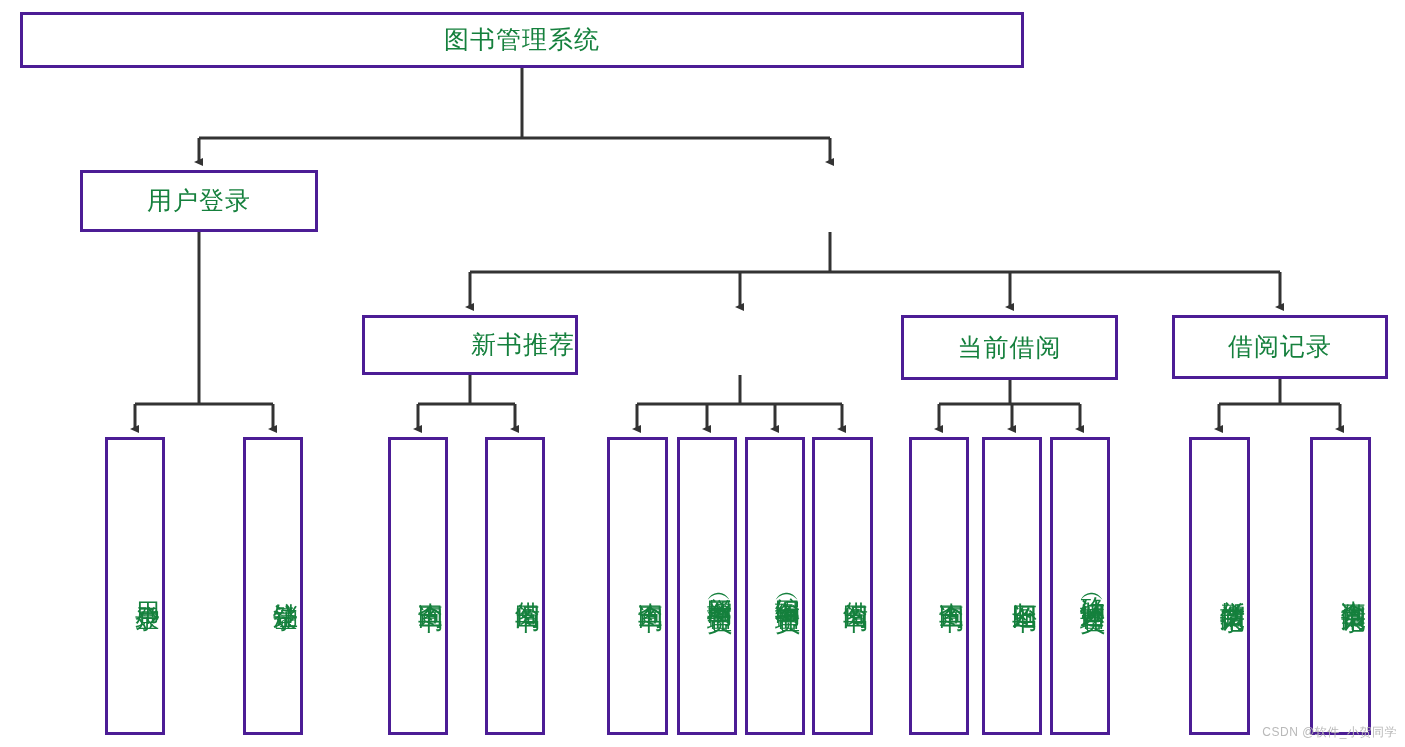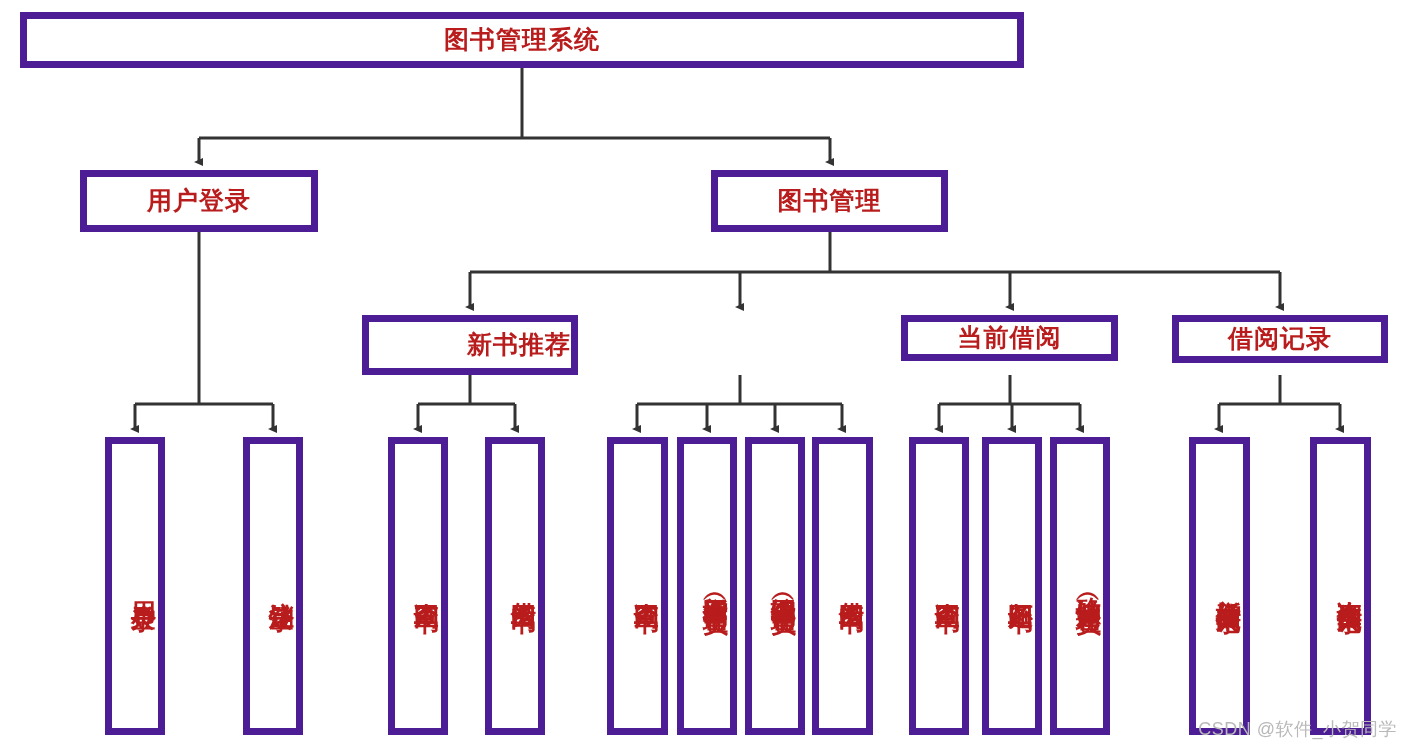--- a/index.html
+++ b/index.html
@@ -4,27 +4,26 @@
 <style>
   html,body{margin:0;padding:0;background:#ffffff;}
   body{width:1405px;height:747px;overflow:hidden;font-family:"Liberation Sans","DejaVu Sans",sans-serif;}
   #canvas{position:relative;width:1405px;height:747px;background:#ffffff;}
   svg.edges{position:absolute;left:0;top:0;width:1405px;height:747px;pointer-events:none;}
 
   .node{
     position:absolute;
     box-sizing:border-box;
     background:#ffffff;
-    border:7px solid #4c1d95;
+    border:3px solid #4c1d95;
     display:flex;
     align-items:center;
     justify-content:center;
-    color:#b91c1c;
+    color:#15803d;
     z-index:2;
-    font-weight:bold;
   }
   .node.h{
     font-size:25px;
     letter-spacing:1px;
     line-height:1.1;
   }
   .node.v{
     writing-mode:vertical-rl;
     text-orientation:upright;
     font-size:25px;
@@ -37,21 +36,21 @@
   .node.v .vtext{
     writing-mode:vertical-rl;
     text-orientation:upright;
     display:block;
     white-space:pre-wrap;
   }
   .watermark{
     position:absolute;
     right:8px;
     bottom:6px;
-    font-size:18px;
+    font-size:12px;
     color:#b9b9b9;
     letter-spacing:0.5px;
     z-index:5;
     white-space:nowrap;
     margin-top:16px;
   }
 </style>
 </head>
 <body>
 
@@ -112,31 +111,28 @@
     </g>
   </svg>
 
   <div class="node h" style="left:20px;top:12px;width:1004px;height:56px;">
     <span>图书管理系统</span>
   </div>
 
   <div class="node h" style="left:80px;top:170px;width:238px;height:62px;">
     <span>用户登录</span>
   </div>
-  <div class="node h" style="left:711px;top:170px;width:237px;height:62px;">
-    <span>图书管理</span>
-  </div>
 
   <div class="node h" style="left:362px;top:315px;width:216px;height:60px;justify-content:flex-end;">
     <span>新书推荐</span>
   </div>
-  <div class="node h" style="left:901px;top:315px;width:217px;height:46px;">
+  <div class="node h" style="left:901px;top:315px;width:217px;height:65px;">
     <span>当前借阅</span>
   </div>
-  <div class="node h" style="left:1172px;top:315px;width:216px;height:48px;">
+  <div class="node h" style="left:1172px;top:315px;width:216px;height:64px;">
     <span>借阅记录</span>
   </div>
 
   <div class="node v" style="left:105px;top:437px;width:60px;height:298px;">
     <span class="vtext">用户登录</span>
   </div>
   <div class="node v" style="left:243px;top:437px;width:60px;height:298px;">
     <span class="vtext">注销登录</span>
   </div>
   <div class="node v" style="left:388px;top:437px;width:60px;height:298px;">

